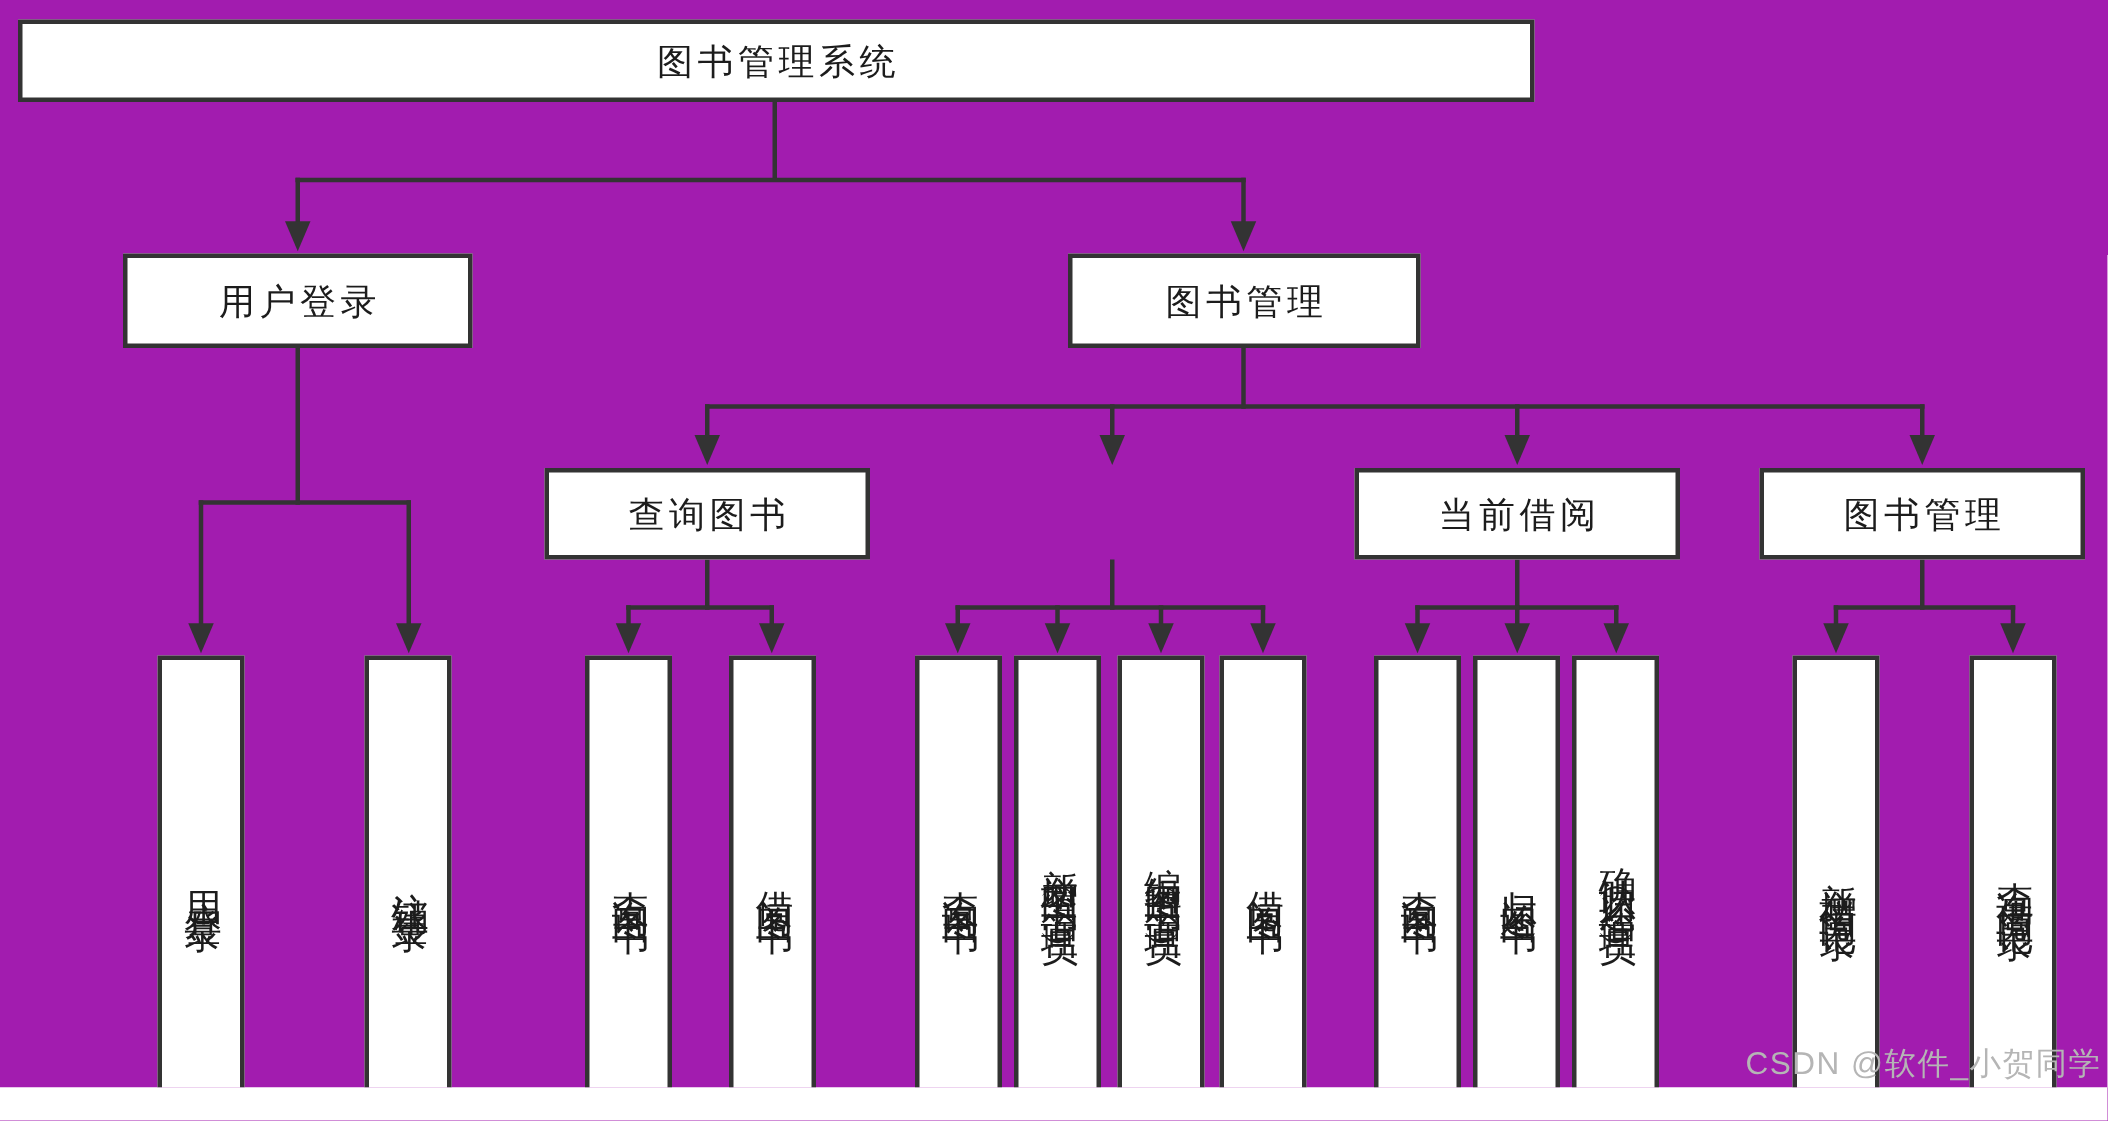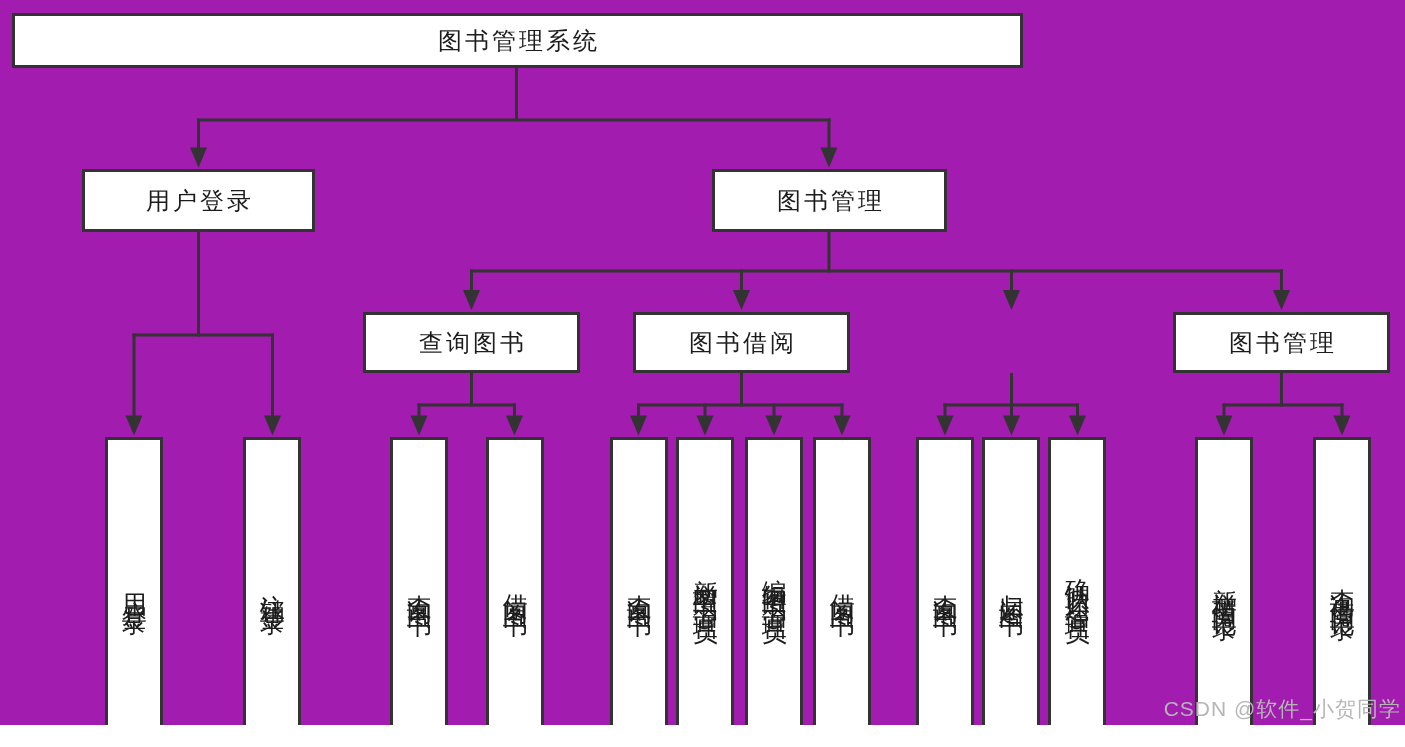--- a/index.html
+++ b/index.html
@@ -96,21 +96,21 @@
     <use class="head" href="#ah" x="1224" y="435.5"></use>
     <use class="head" href="#ah" x="1342" y="435.5"></use>
   </svg>
 
   <div class="node hnode" style="left:12px;top:13px;width:1011px;height:55px">图书管理系统</div>
 
   <div class="node hnode" style="left:82px;top:169px;width:233px;height:63px">用户登录</div>
   <div class="node hnode" style="left:712px;top:169px;width:235px;height:63px">图书管理</div>
 
   <div class="node hnode" style="left:363px;top:312px;width:217px;height:61px">查询图书</div>
-  <div class="node hnode" style="left:633px;top:312px;width:217px;height:61px">图书借阅</div>
+  <div class="node hnode" style="left:903px;top:312px;width:217px;height:61px">当前借阅</div>
   <div class="node hnode" style="left:1173px;top:312px;width:217px;height:61px">图书管理</div>
 
   <div class="node leaf" style="left:105px;top:437px;width:58px;height:298px">
     <span class="vtext">用户登录</span>
   </div>
   <div class="node leaf" style="left:243px;top:437px;width:58px;height:298px">
     <span class="vtext">注销登录</span>
   </div>
 
   <div class="node leaf" style="left:390px;top:437px;width:58px;height:298px">

